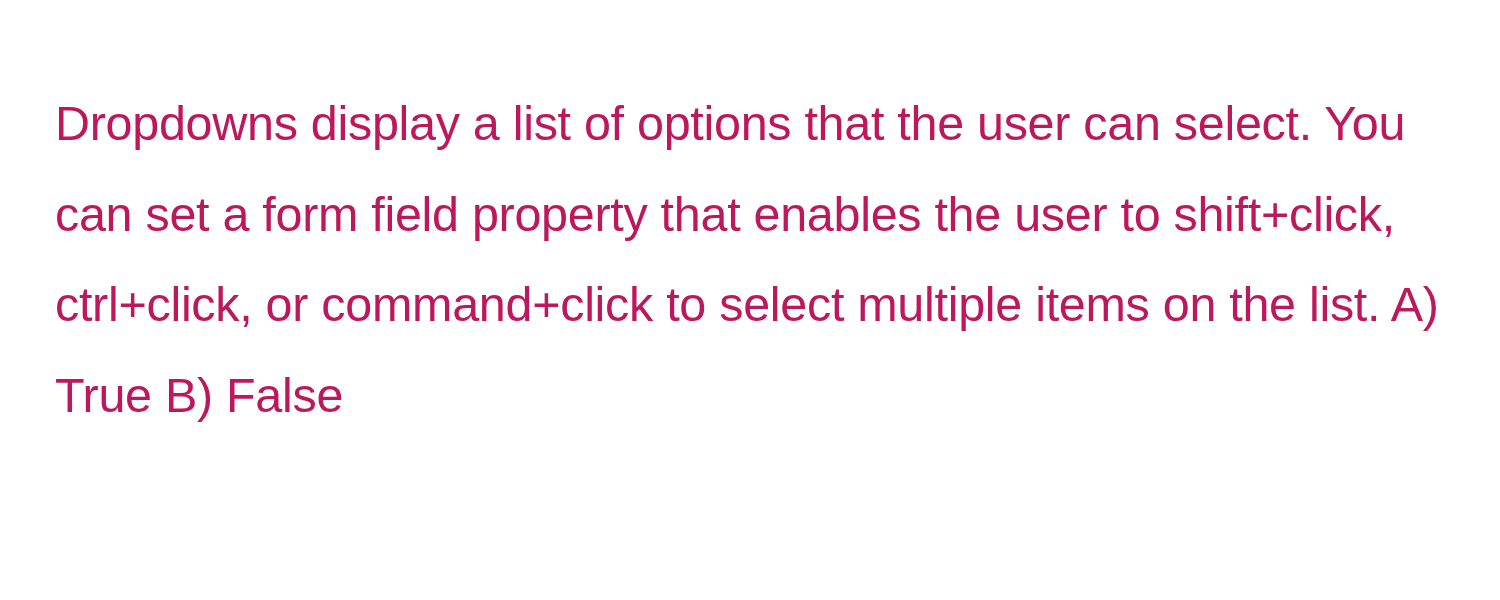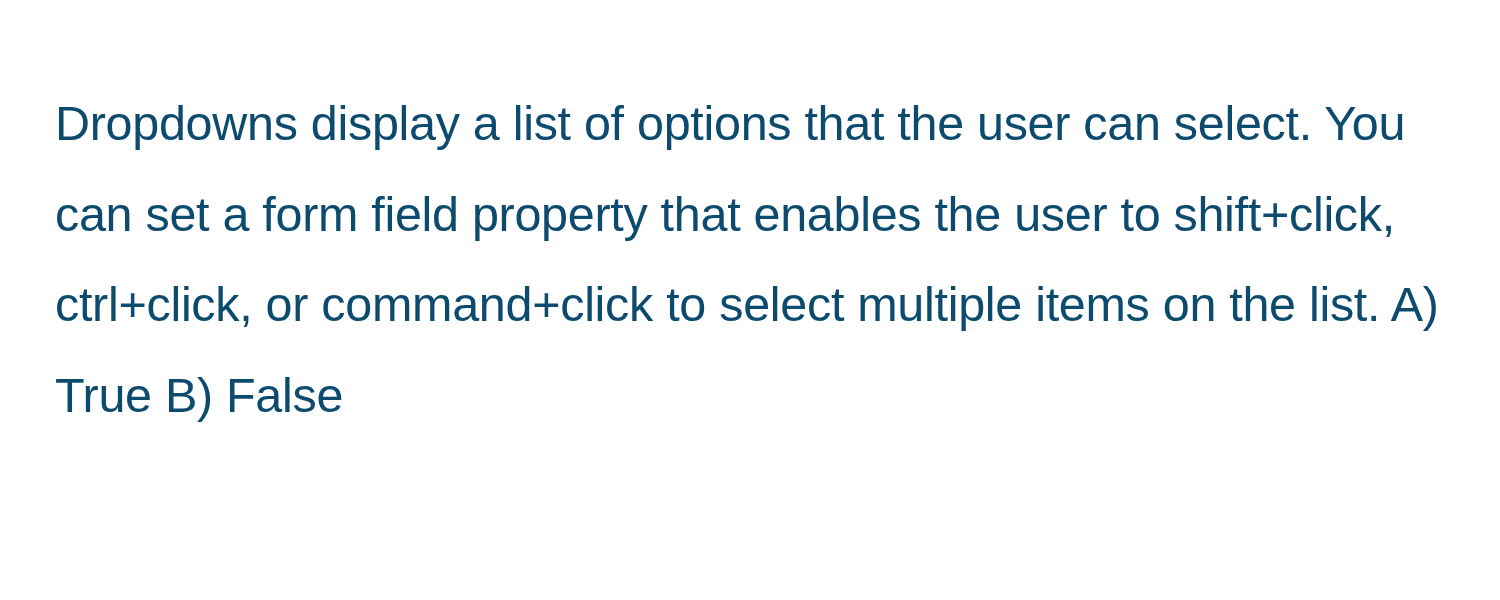--- a/index.html
+++ b/index.html
@@ -11,21 +11,21 @@
       width: 1500px;
       height: 600px;
       background: #ffffff;
       font-family: -apple-system, BlinkMacSystemFont, "Segoe UI", Helvetica, Arial, sans-serif;
       padding: 78px 55px 0 55px;
       overflow: hidden;
     }
     .question-text {
       font-size: 48.5px;
       line-height: 1.87;
-      color: #0c4a6e;
+      color: #be185d;
       font-weight: 400;
       letter-spacing: -0.3px;
     }
   </style>
 </head>
 <body>
 
 <div class="question-text">Dropdowns display a list of options that the user can select. You can set a form field property that enables the user to shift+click, ctrl+click, or command+click to select multiple items on the list. A) True B) False</div>
 
 </body></html>

